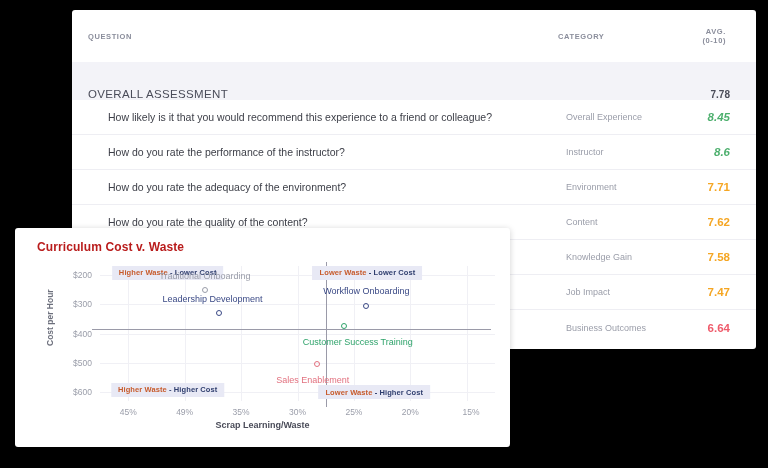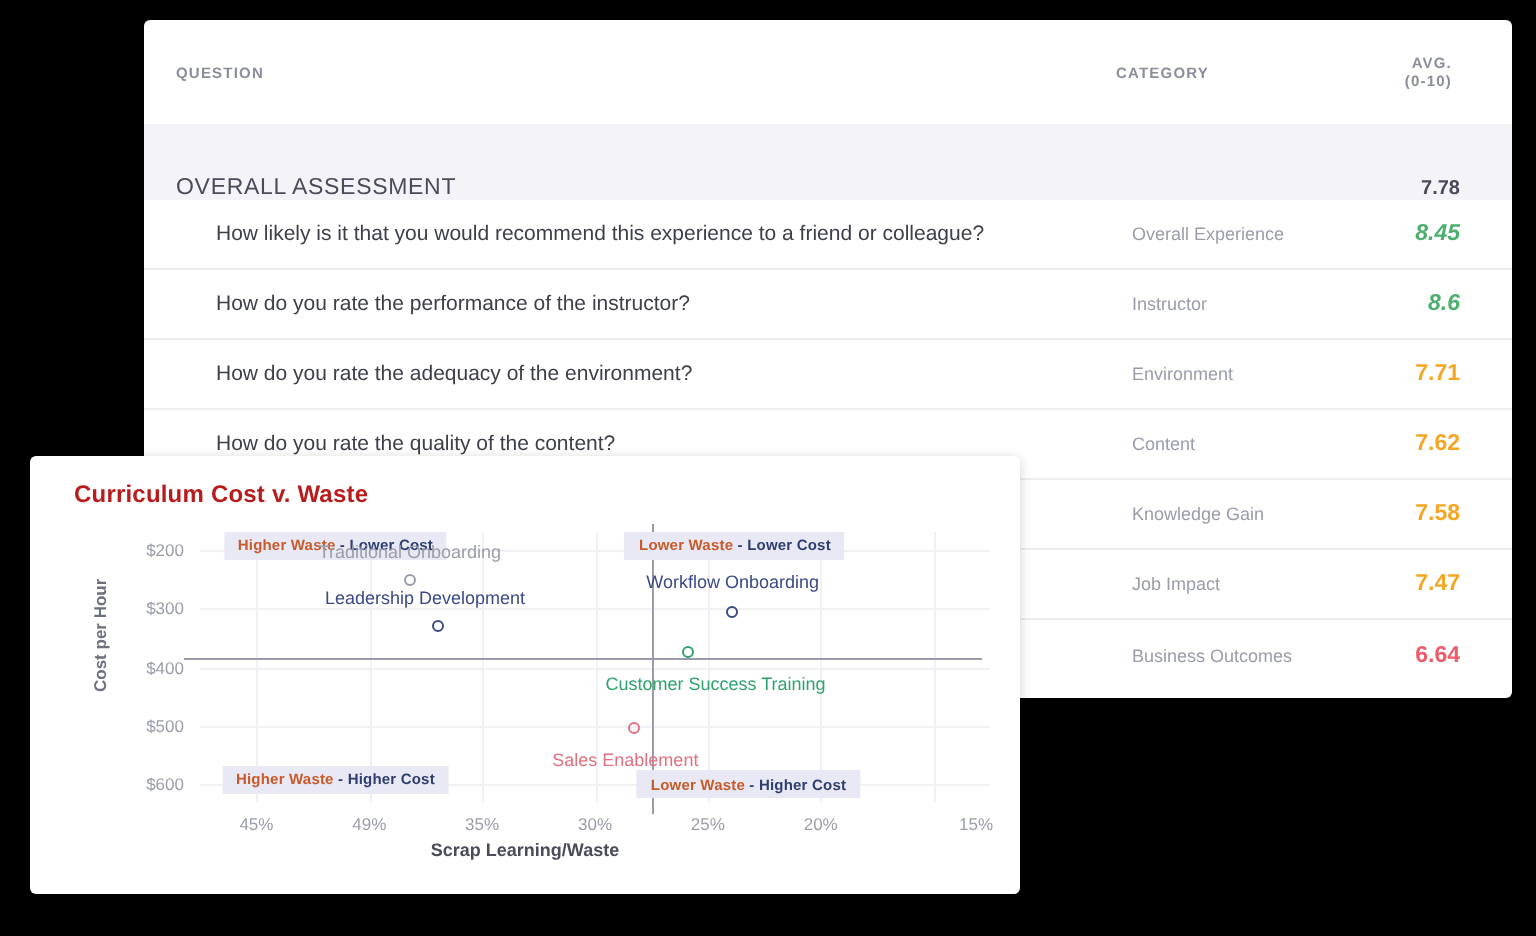--- a/index.html
+++ b/index.html
@@ -219,21 +219,21 @@
         <div class="xtick" style="left: 84.6429px;">49%</div>
         <div class="gridline-v" style="left: 141.071px;"></div>
         <div class="xtick" style="left: 141.071px;">35%</div>
         <div class="gridline-v" style="left: 197.5px;"></div>
         <div class="xtick" style="left: 197.5px;">30%</div>
         <div class="gridline-v" style="left: 253.929px;"></div>
         <div class="xtick" style="left: 253.929px;">25%</div>
         <div class="gridline-v" style="left: 310.357px;"></div>
         <div class="xtick" style="left: 310.357px;">20%</div>
         <div class="gridline-v" style="left: 366.786px;"></div>
-        <div class="xtick" style="left: 388px; text-align: center;">15%</div>
+        <div class="xtick" style="left: 371px; text-align: center;">15%</div>
         <div class="gridline-h" style="top: 8.80435px;"></div>
         <div class="ytick" style="top: 9px; padding-left: 44px;">$200</div>
         <div class="gridline-h" style="top: 38.1522px;"></div>
         <div class="ytick" style="top: 38.1522px;">$300</div>
         <div class="gridline-h" style="top: 67.5px;"></div>
         <div class="ytick" style="top: 67.5px;">$400</div>
         <div class="gridline-h" style="top: 96.8478px;"></div>
         <div class="ytick" style="top: 96.8478px;">$500</div>
         <div class="gridline-h" style="top: 126.196px;"></div>
         <div class="ytick" style="top: 126.196px;">$600</div>

